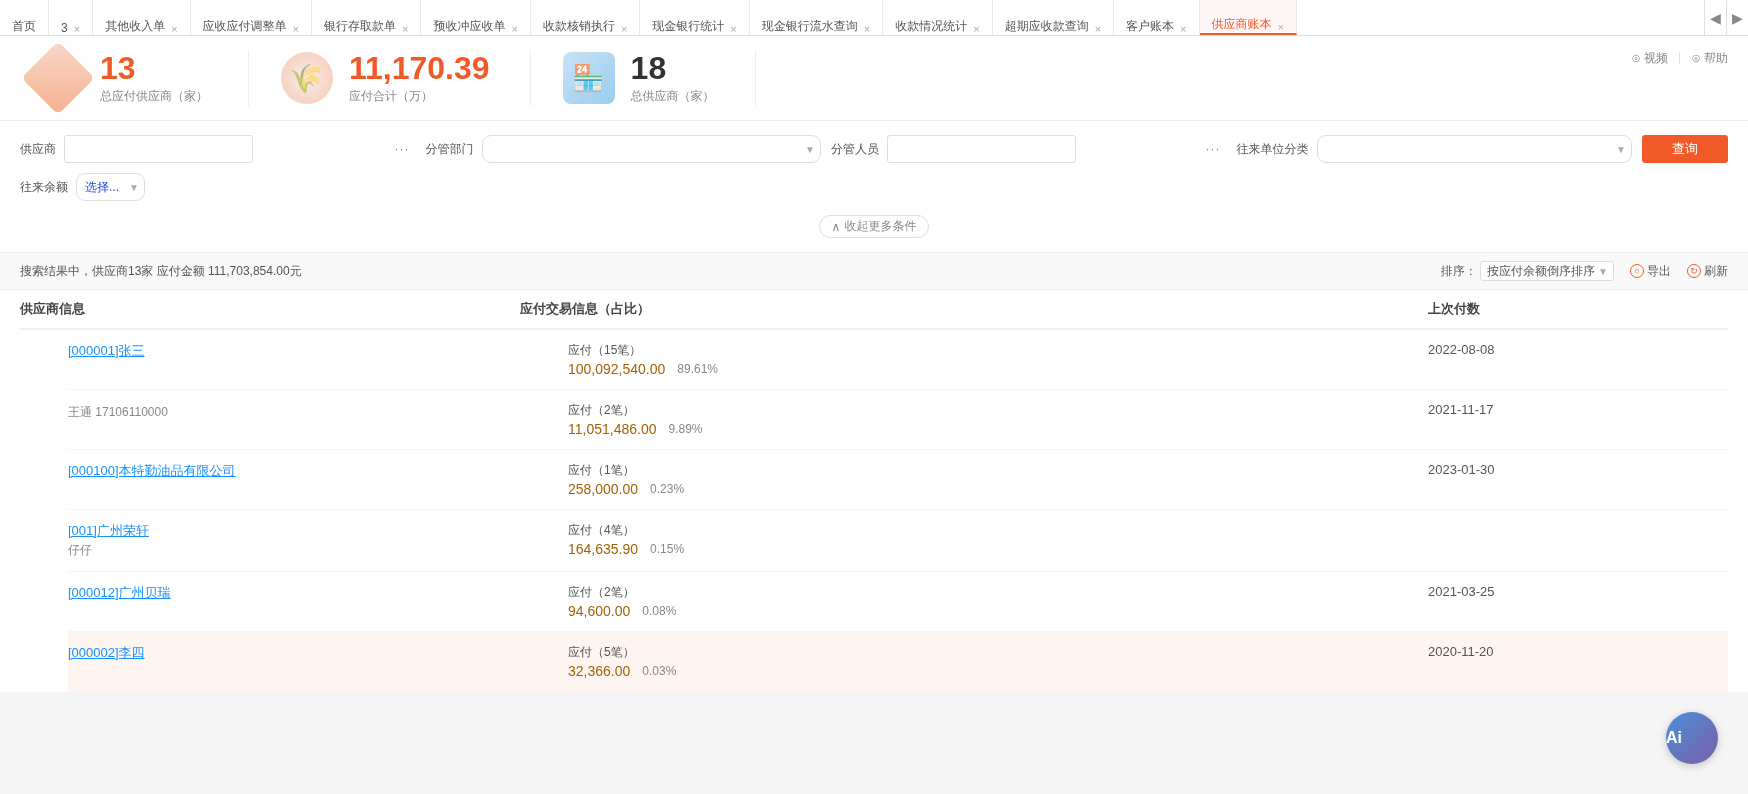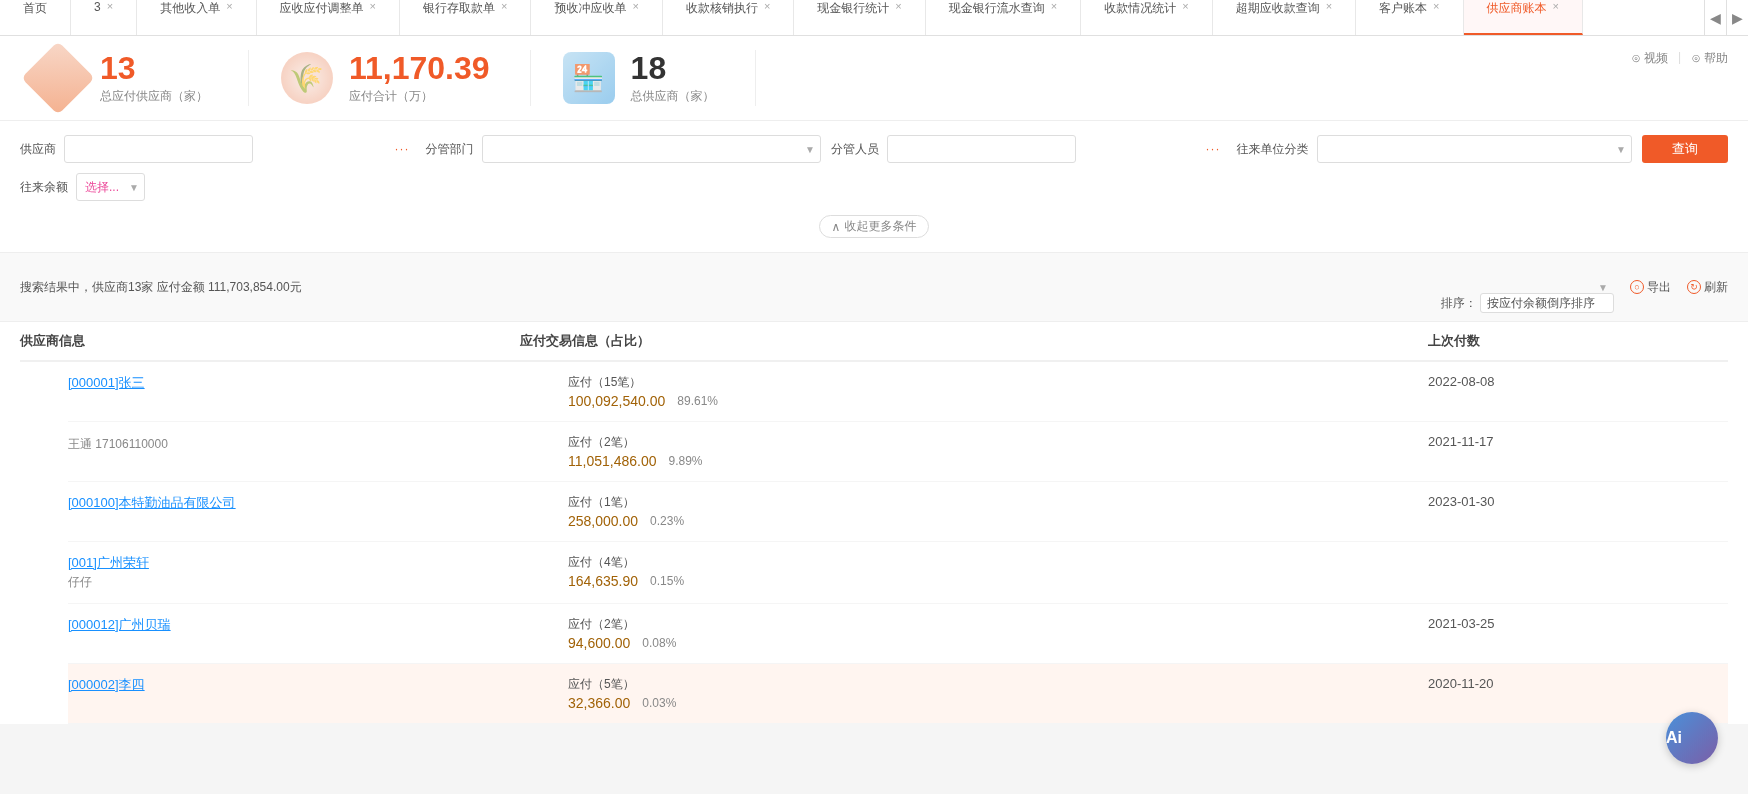--- a/index.html
+++ b/index.html
@@ -9,22 +9,22 @@
     .navbar {
       display: flex;
       align-items: center;
       background: #fff;
       border-bottom: 1px solid #e0e0e0;
       height: 36px;
       overflow: hidden;
     }
     .nav-tab {
       display: flex;
-      align-items: flex-start;
-      padding: 0 23px;
+      align-items: flex-end;
+      padding: 0 12px;
       height: 100%;
       white-space: nowrap;
       cursor: pointer;
       border-right: 1px solid #e8e8e8;
       font-size: 12px;
       color: #555;
       flex-shrink: 0;
     }
     .nav-tab.active { background: #fff7f7; color: #f05a28; border-bottom: 2px solid #f05a28; }
     .nav-tab .close-x { margin-left: 6px; color: #aaa; font-size: 11px; cursor: pointer; }
@@ -98,24 +98,24 @@
     }
     .filter-select-wrap {
       flex: 1;
       position: relative;
       min-width: 0;
     }
     .filter-select {
       width: 100%;
       height: 28px;
       border: 1px solid #ddd;
-      border-radius: 3px;
+      border-radius: 9px;
       padding: 0 24px 0 8px;
       font-size: 12px;
-      color: #ec4899;
+      color: #1d4ed8;
       outline: none;
       appearance: none;
       background: #fff;
       cursor: pointer;
     }
     .select-arrow {
       position: absolute;
       right: 6px;
       top: 50%;
       transform: translateY(-50%);
@@ -187,21 +187,20 @@
     .sort-select {
       border: 1px solid #ddd;
       border-radius: 3px;
       padding: 2px 18px 2px 6px;
       font-size: 12px;
       color: #555;
       appearance: none;
       background: #fff;
       cursor: pointer;
       outline: none;
-      margin-top: 32px;
     }
     .sort-wrap { position: relative; }
     .action-link {
       display: flex;
       align-items: center;
       gap: 3px;
       cursor: pointer;
       color: #555;
       font-size: 12px;
     }

